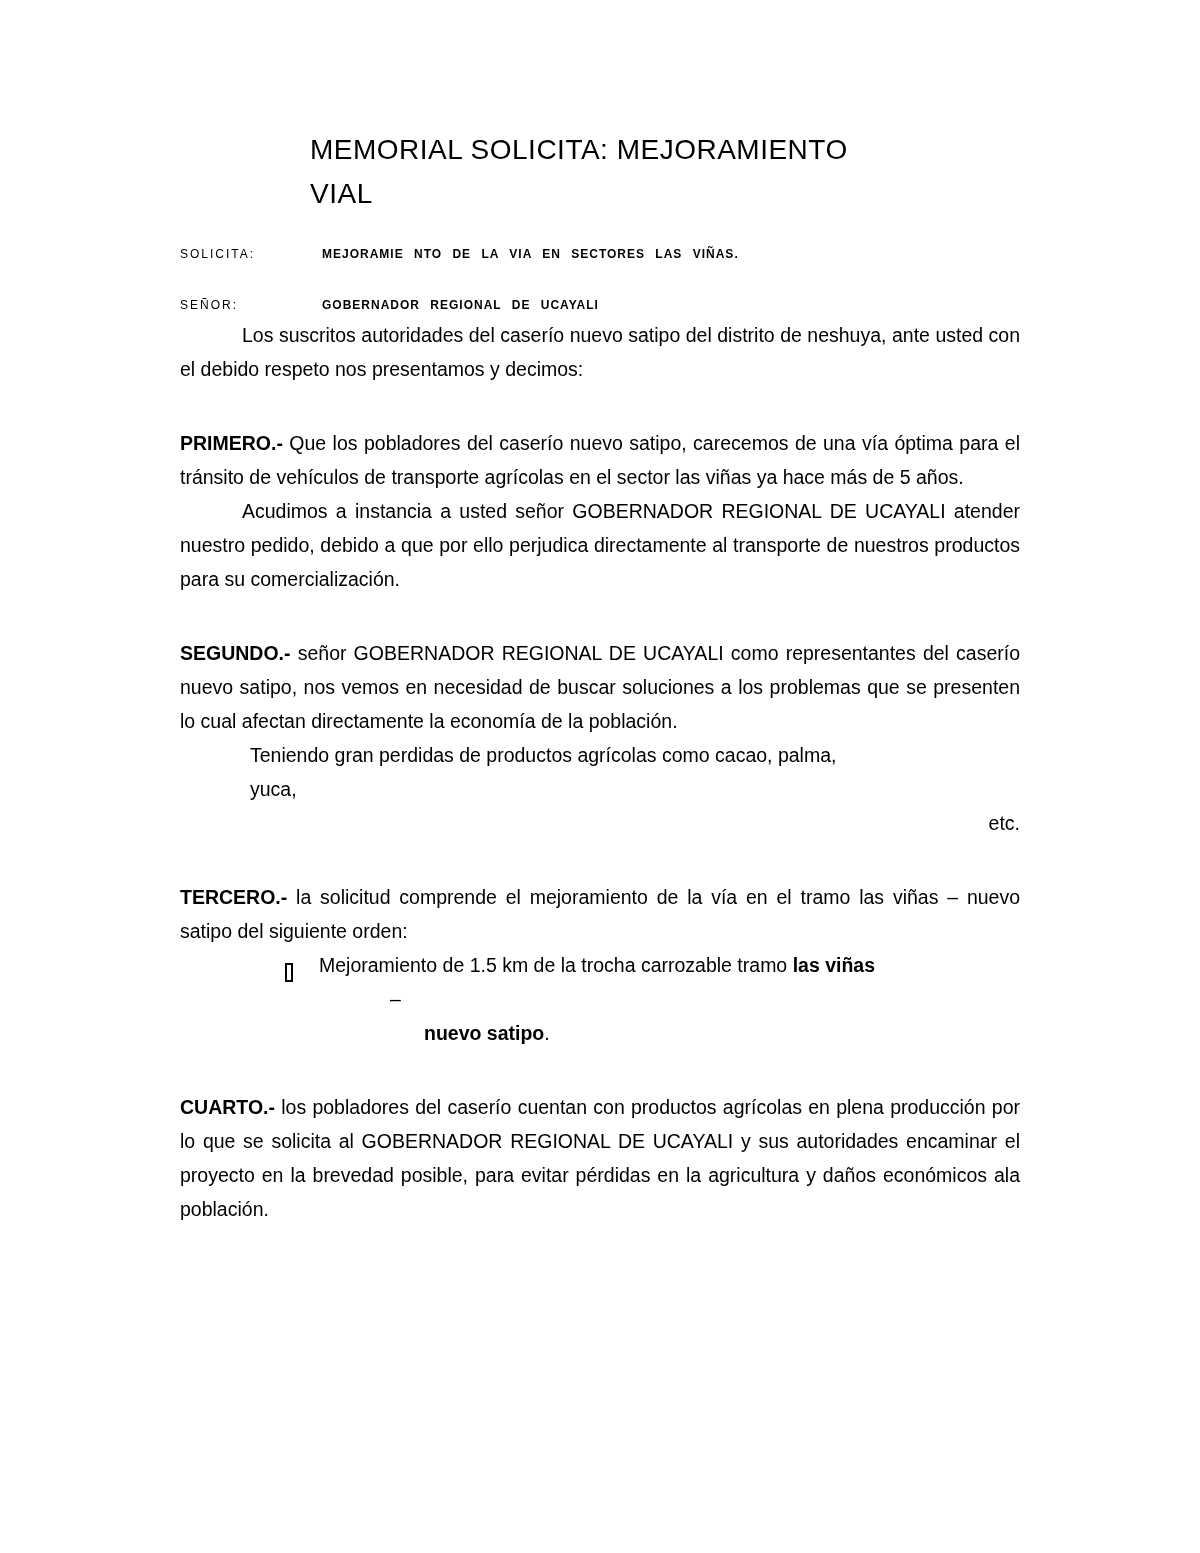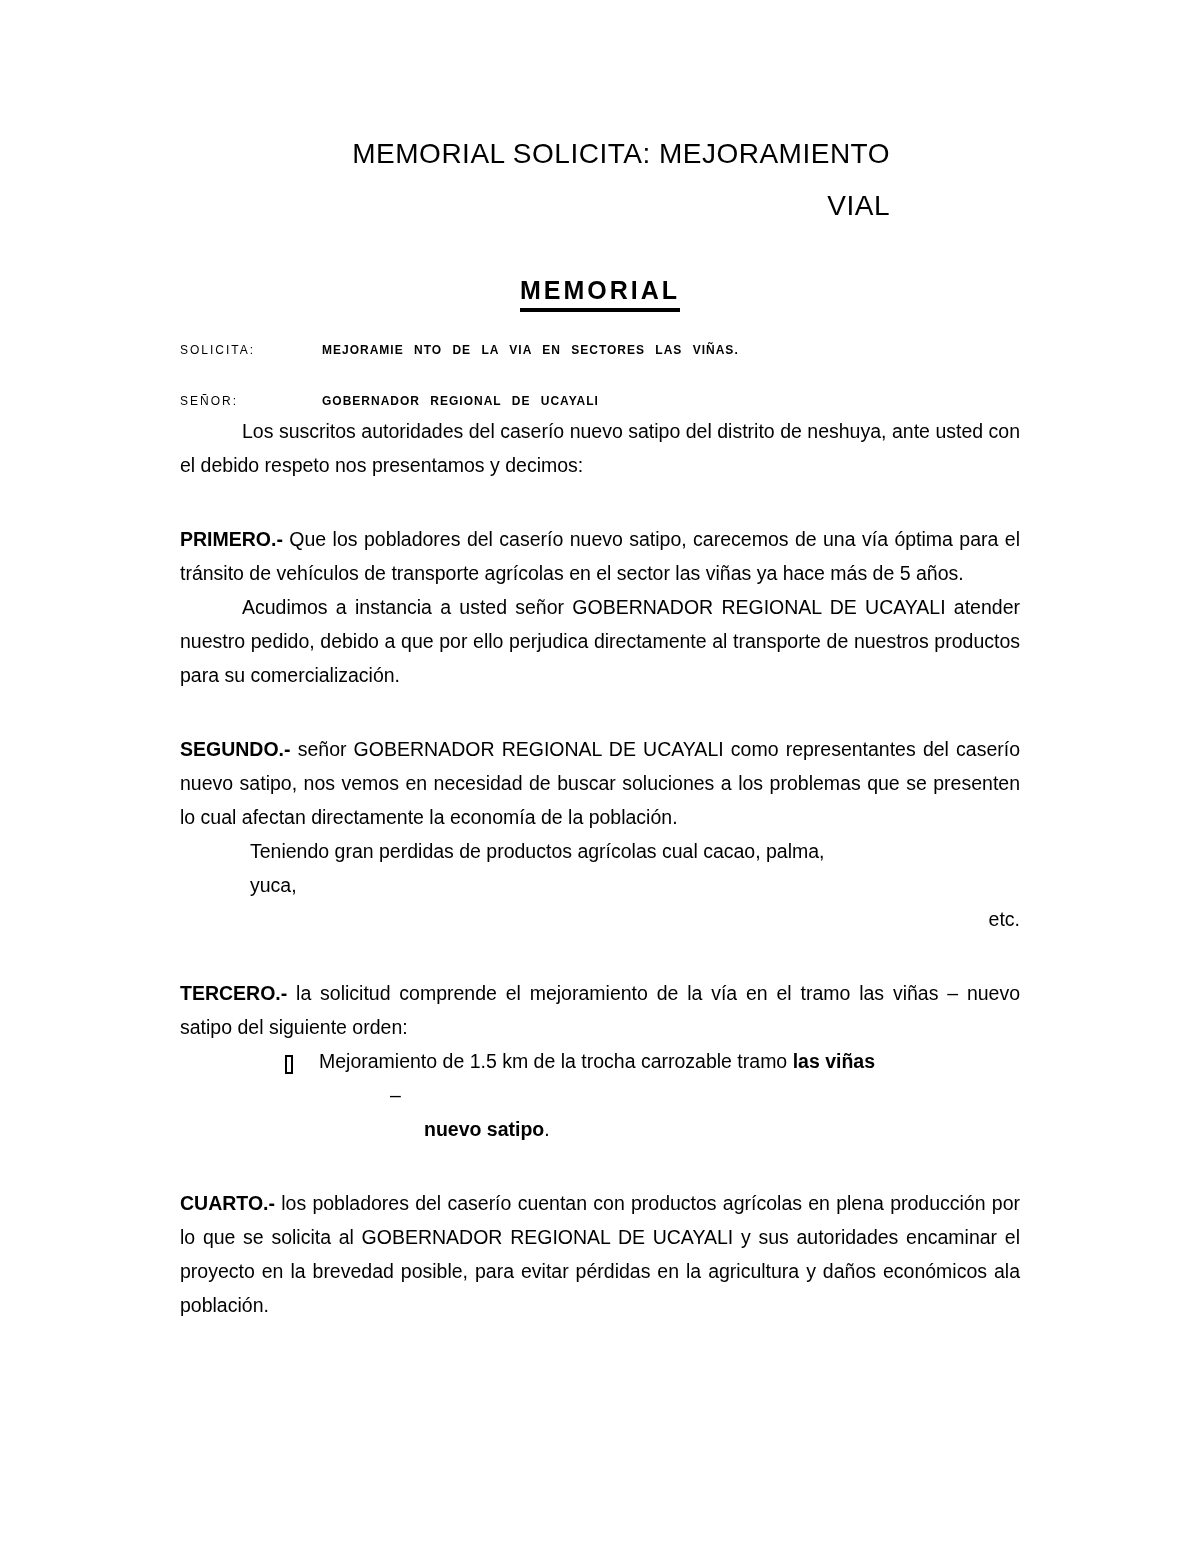--- a/index.html
+++ b/index.html
@@ -14,23 +14,23 @@
     width: 1200px;
     height: 1553px;
     background: #ffffff;
     box-sizing: border-box;
     padding: 128px 180px 60px 180px;
     overflow: hidden;
   }
 
   
   .doc-title {
-    text-align: right;
+    text-align: left;
     font-size: 28px;
-    line-height: 52px;
+    line-height: 44px;
     font-weight: 400;
     letter-spacing: 0.5px;
     max-width: 580px;
     margin: 0 auto;
   }
 
   
   .memorial-heading-wrap { text-align: center; margin-top: 44px; }
   .memorial-heading {
     display: inline-block;
@@ -54,44 +54,41 @@
   .section { margin-top: 40px; }
   .para { margin: 0; text-align: justify; }
   .para.indented { text-indent: 62px; }
   .sec-head { font-weight: bold; }
 
   .hang { margin-left: 70px; text-align: left; }
   .flush { margin-left: 0; text-align: right; }
 
   
   .bullets { margin-left: 105px; }
-  .bullet-row { display: flex; align-items: center; }
+  .bullet-row { display: flex; align-items: flex-end; }
   .bullet-box {
     display: inline-block;
     width: 8px;
     height: 19px;
     border: 2px solid #000;
     box-sizing: border-box;
     margin-top: 7px;
     margin-right: 26px;
     flex-shrink: 0;
   }
   .dash-line { margin-left: 105px; text-align: left; }
   .continuation-line { margin-left: 139px; text-align: left; }
 </style>
 </head>
 <body>
 
 <div class="page">
 
   <div class="doc-title">MEMORIAL SOLICITA: MEJORAMIENTO VIAL</div>
 
-  <div class="memorial-heading-wrap">
-    <span class="memorial-heading">MEMORIAL</span>
-  </div>
 
   <div class="kv-row">
     <div class="kv-label">SOLICITA:</div>
     <div class="kv-value">MEJORAMIE NTO  DE LA VIA EN SECTORES  LAS VIÑAS.</div>
   </div>
 
   <div class="kv-row senor">
     <div class="kv-label">SEÑOR:</div>
     <div>
       <div class="kv-value">GOBERNADOR  REGIONAL  DE UCAYALI</div>
@@ -108,21 +105,21 @@
         <span>Que los pobladores del caserío nuevo satipo, carecemos de una vía óptima para el tránsito de vehículos de transporte agrícolas en el sector las viñas ya hace más  de 5 años.</span>
       </p>
       <p class="para indented">Acudimos a instancia a usted señor GOBERNADOR REGIONAL DE UCAYALI atender  nuestro pedido,  debido  a  que  por  ello  perjudica directamente   al transporte de nuestros productos para su comercialización.</p>
     </div>
 
     <div class="section">
       <p class="para">
         <strong class="sec-head">SEGUNDO.-</strong>
         <span>señor GOBERNADOR REGIONAL DE UCAYALI como representantes del caserío nuevo satipo, nos vemos en necesidad de buscar soluciones a los problemas que se presenten lo cual afectan directamente la economía de la población.</span>
       </p>
-      <p class="para hang">Teniendo gran perdidas de productos agrícolas cual cacao, palma,</p>
+      <p class="para hang">Teniendo gran perdidas de productos agrícolas como cacao, palma,</p>
       <p class="para hang">yuca,</p>
       <p class="para flush">etc.</p>
     </div>
 
     <div class="section">
       <p class="para">
         <strong class="sec-head">TERCERO.-</strong>
         <span>la solicitud comprende el mejoramiento de la vía en el tramo las viñas – nuevo satipo del siguiente orden:</span>
       </p>
       <div class="bullets">

